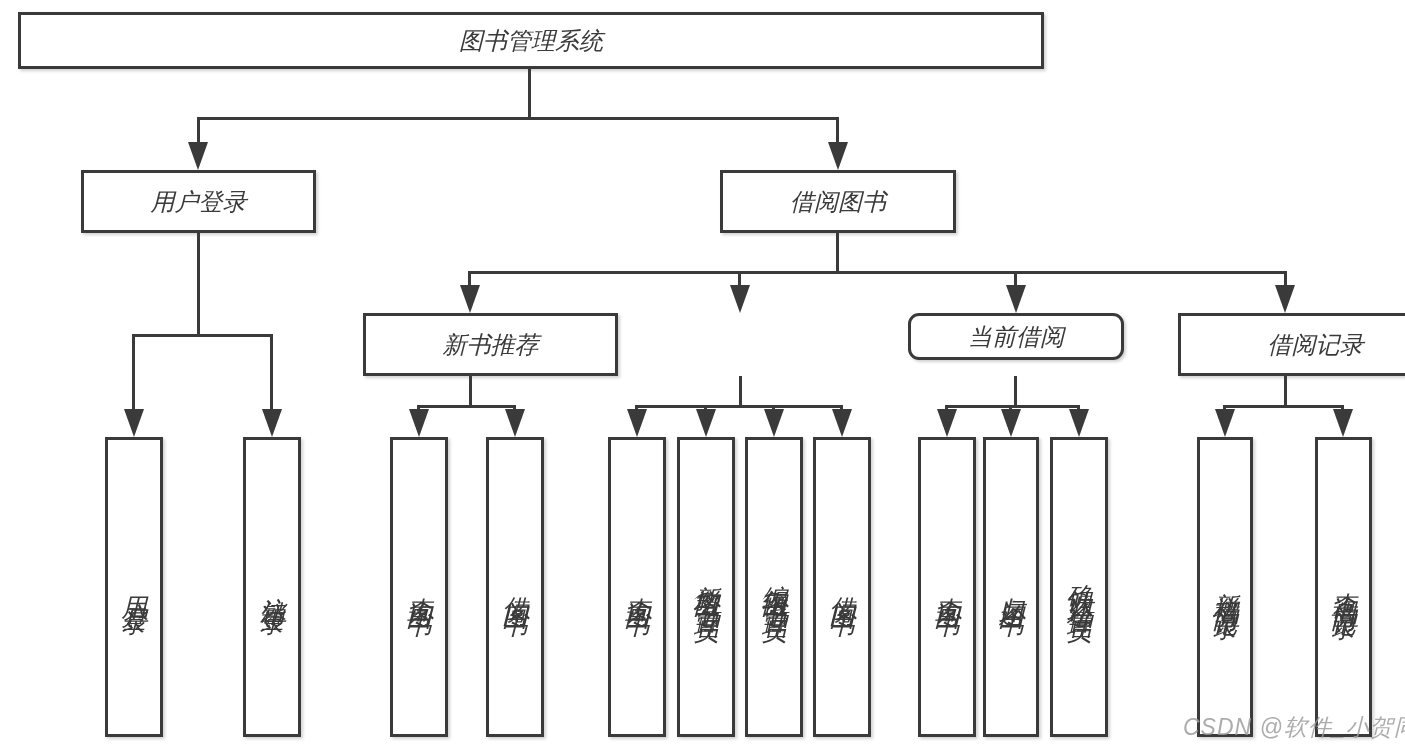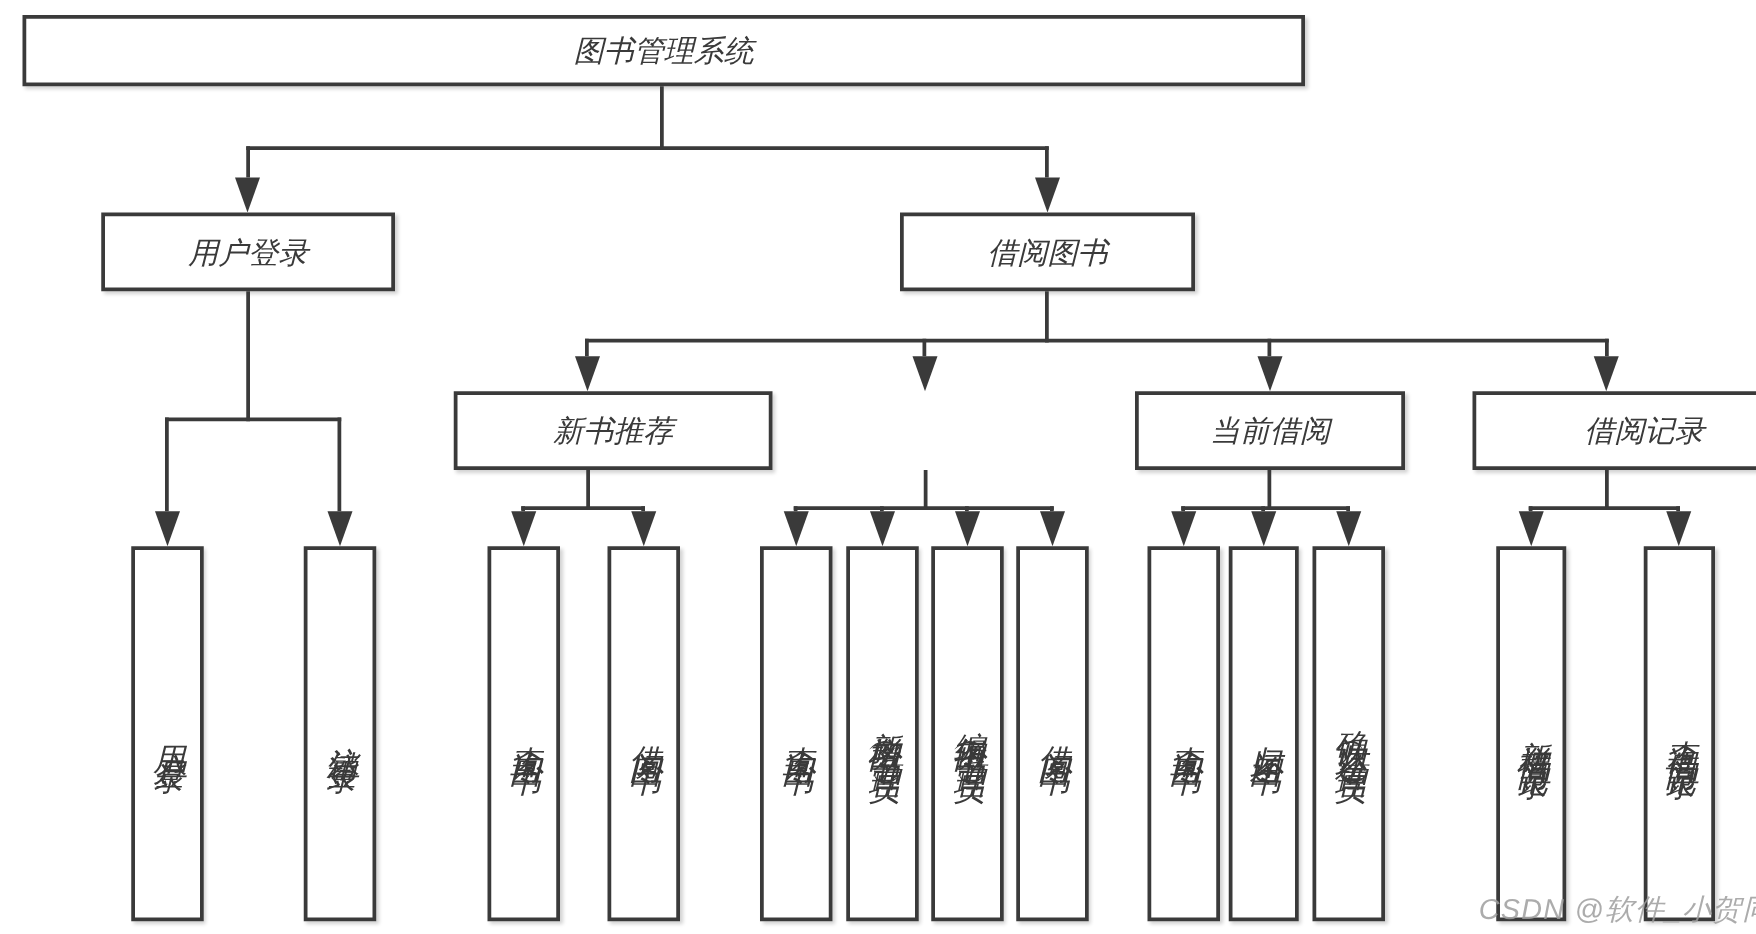--- a/index.html
+++ b/index.html
@@ -90,21 +90,21 @@
   <div class="v-line" style="left:468px; top:271px; height:14px;"></div>
   <div class="v-line" style="left:738px; top:271px; height:14px;"></div>
   <div class="v-line" style="left:1014px; top:271px; height:14px;"></div>
   <div class="v-line" style="left:1284px; top:271px; height:14px;"></div>
   <div class="arrow-down" style="left:460px; top:285px;"></div>
   <div class="arrow-down" style="left:730px; top:285px;"></div>
   <div class="arrow-down" style="left:1006px; top:285px;"></div>
   <div class="arrow-down" style="left:1275px; top:285px;"></div>
 
   <div class="node" style="left:363px; top:313px; width:255px; height:63px;">新书推荐</div>
-  <div class="node" style="left:908px; top:313px; width:216px; height:63px;">当前借阅</div>
+  <div class="node" style="left:908px; top:313px; width:216px; height:47px;border-radius:11px;">当前借阅</div>
   <div class="node" style="left:1178px; top:313px; width:251px; height:63px;padding-left:24px;">借阅记录</div>
 
   <div class="v-line" style="left:469px; top:376px; height:32px;"></div>
   <div class="h-line" style="left:417px; top:405px; width:99px;"></div>
   <div class="v-line" style="left:417px; top:405px; height:4px;"></div>
   <div class="v-line" style="left:513px; top:405px; height:4px;"></div>
   <div class="arrow-down" style="left:409px; top:409px;"></div>
   <div class="arrow-down" style="left:505px; top:409px;"></div>
 
   <div class="node v" style="left:390px; top:437px; width:58px; height:300px;">查询图书</div>

